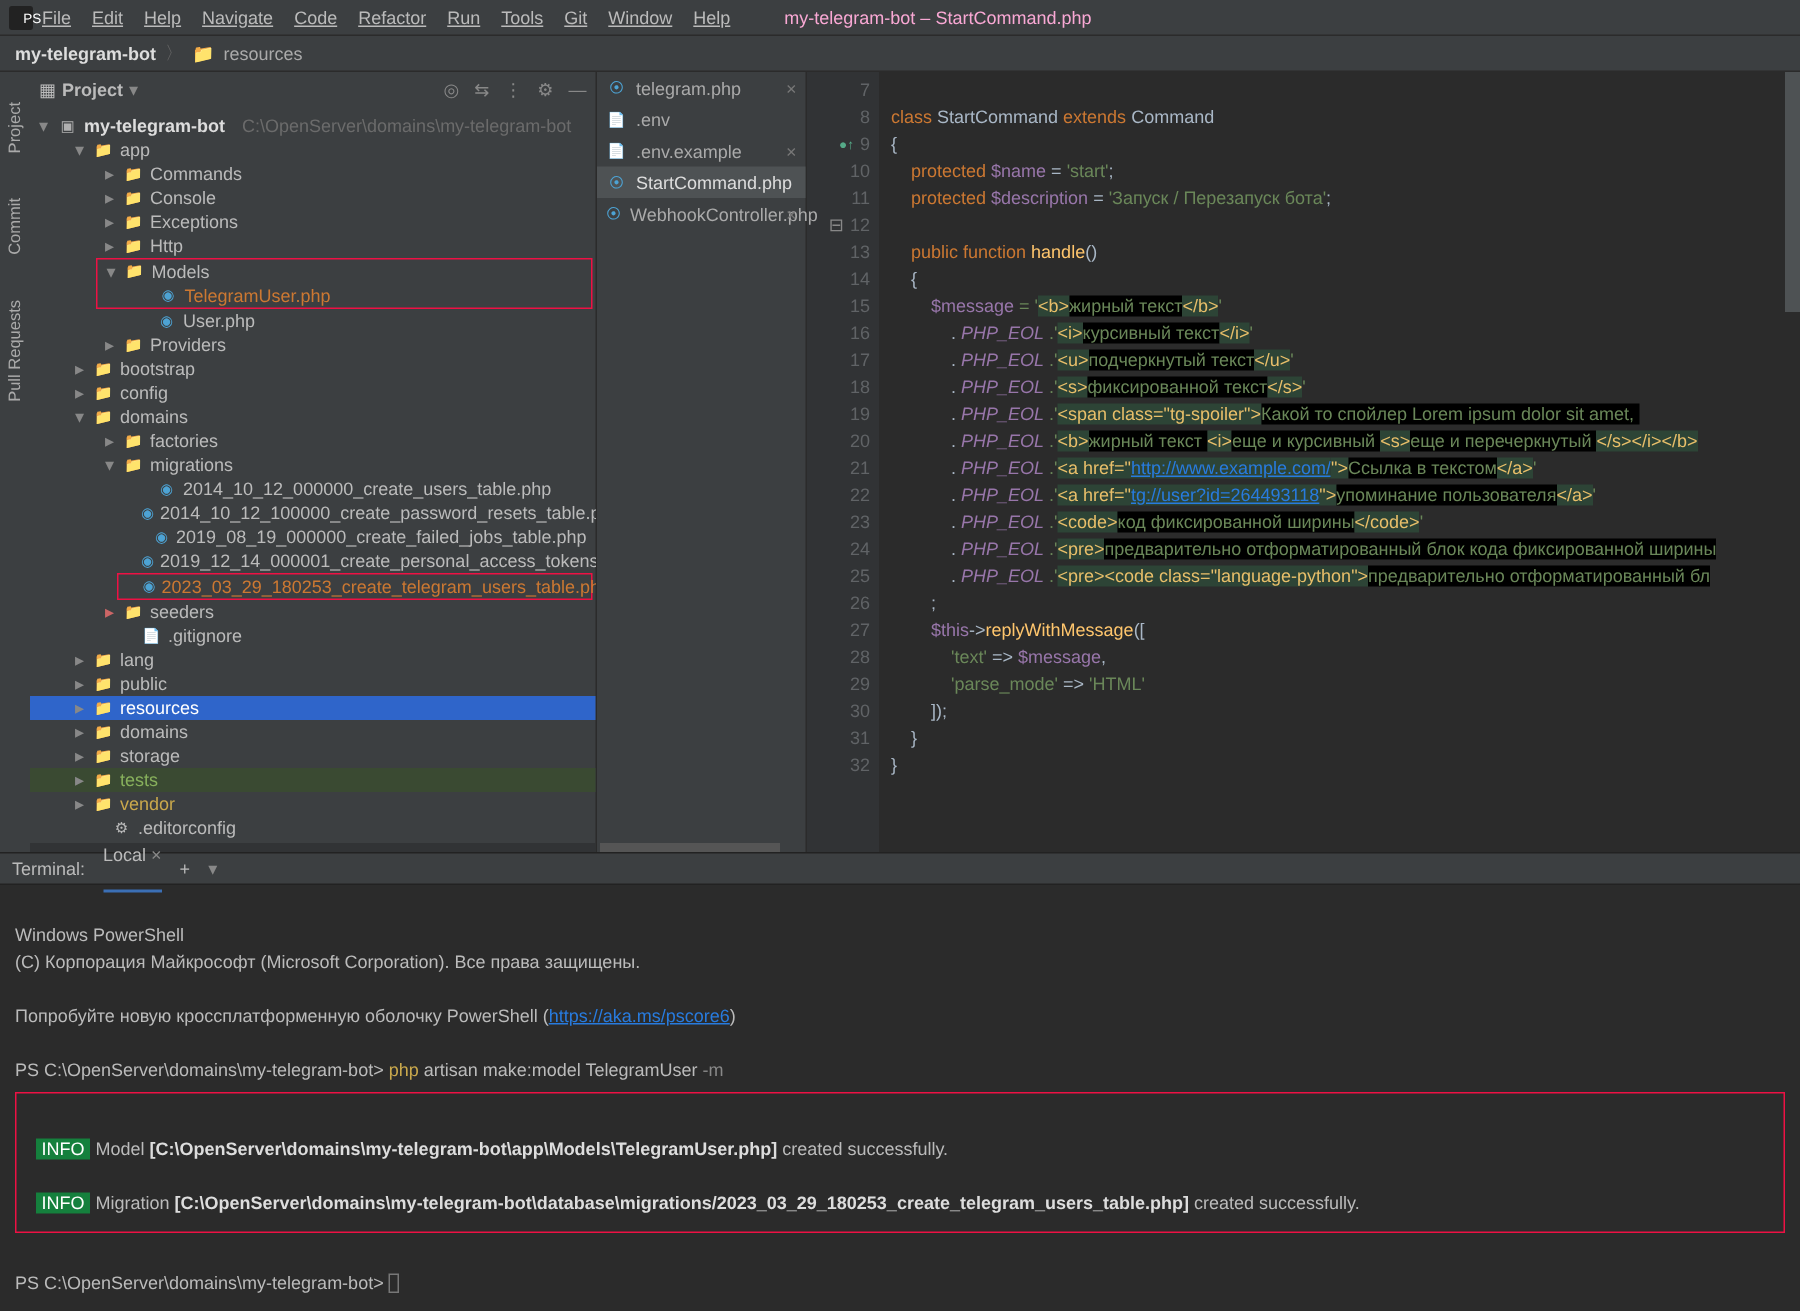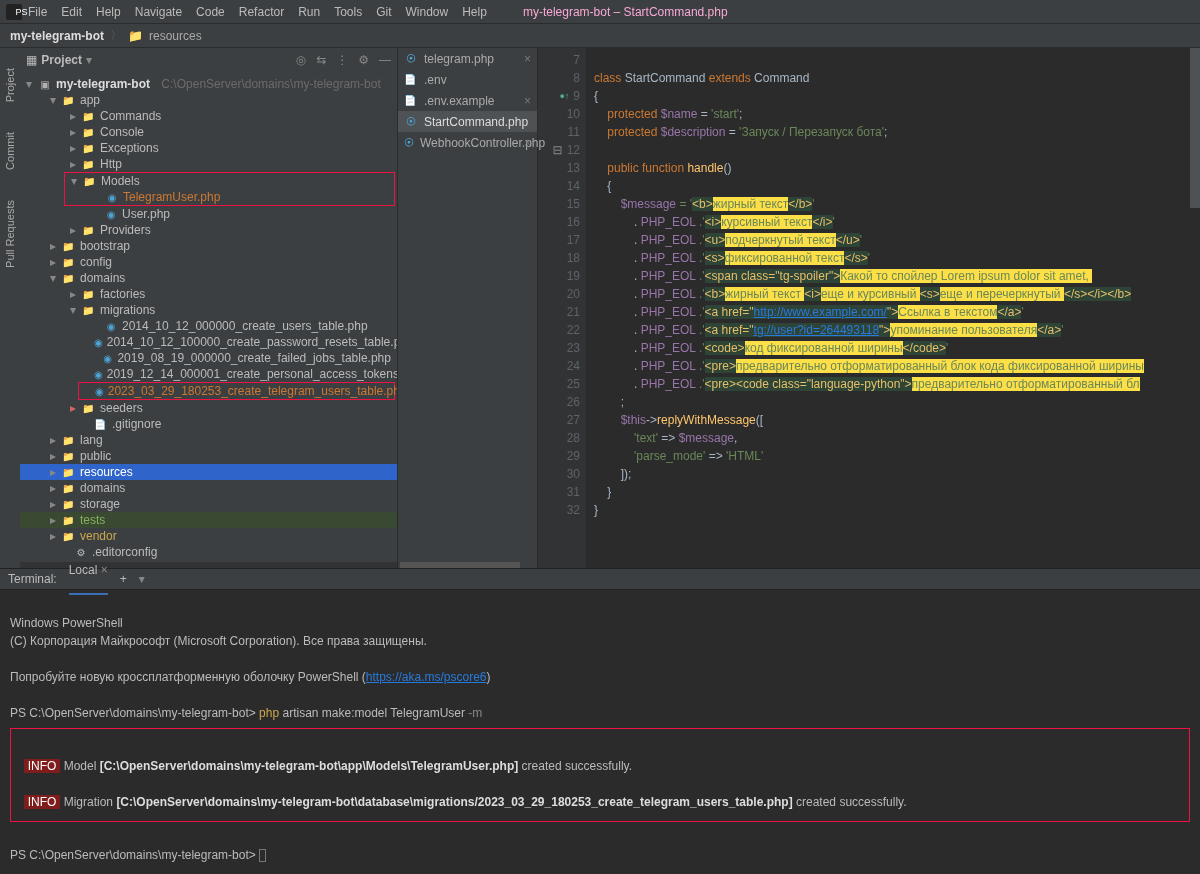--- a/index.html
+++ b/index.html
@@ -1,19 +1,19 @@
 <!DOCTYPE html>
 <html><head>
 <meta charset="utf-8">
 <style>
   * { margin:0; padding:0; box-sizing:border-box; font-family:"Segoe UI",Arial,sans-serif; font-size:12px; }
   body { background:#2b2b2b; color:#bbb; width:1200px; height:874px; overflow:hidden; }
   .topbar { background:#3c3f41; height:24px; display:flex; align-items:center; padding:0 6px; border-bottom:1px solid #2b2b2b;}
   .topbar .logo { width:16px; height:16px; background:#222; color:#fff; font-size:9px; display:flex;align-items:center;justify-content:center; border-radius:2px;padding-left:15px;}
-  .menu { display:flex; gap:2px; }
+  .menu { display:flex; gap:2px;text-decoration:underline; }
   .menu span { padding:2px 6px; cursor:default; }
   .wintitle { margin-left:30px; color:#f9a8d4; }
   .breadcrumb { background:#3c3f41; height:24px; display:flex; align-items:center; padding:0 10px; gap:6px; color:#aaa; border-bottom:1px solid #2b2b2b;}
   .leftgutter { position:absolute; top:48px; left:0; width:20px; height:520px; background:#3c3f41; display:flex; flex-direction:column; align-items:center; gap:30px; padding-top:20px;}
   .leftgutter .vtab { writing-mode:vertical-rl; transform:rotate(180deg); font-size:11px; color:#aaa; cursor:default;}
   .main { position:absolute; top:48px; left:20px; right:0; height:520px; display:flex; }
   .sidebar { width:378px; background:#3c3f41; display:flex; flex-direction:column; border-right:1px solid #2b2b2b;}
   .panelhdr { height:24px; display:flex; align-items:center; padding:0 6px; justify-content:space-between;}
   .panelhdr .left { display:flex; align-items:center; gap:4px;}
   .panelhdr .icons { display:flex; gap:10px; color:#888;}
@@ -30,28 +30,28 @@
   .tab.active { background:#4e5254; color:#ddd;}
   .editor { flex:1; background:#2b2b2b; display:flex; overflow:hidden;}
   .gutter { width:48px; background:#313335; text-align:right; color:#606366; padding:3px 6px 0 0; font-family:Consolas,monospace; font-size:12px;}
   .gutter div { height:18px; line-height:18px; display:flex; justify-content:flex-end; align-items:center; gap:4px;}
   .code { flex:1; padding:3px 0 0 8px; font-family:Consolas,monospace; font-size:12.5px; line-height:18px; white-space:pre; color:#a9b7c6; overflow:hidden;}
   .kw { color:#cc7832; }
   .str { color:#6a8759;text-align:right; }
   .var { color:#9876aa; }
   .fn  { color:#ffc66d; }
   .cls { color:#a9b7c6; }
-  .const { color:#9876aa; }
-  .hlbg { background:#fde047; }
+  .const { color:#9876aa; font-style:italic;}
+  .hlbg { background:#000000; }
   .tag { color:#e8bf6a; background:#2d4436;}
   .link{ color:#287bde; text-decoration:underline; background:#2d4436;}
   .terminal { position:absolute; top:568px; left:0; right:0; bottom:0; background:#2b2b2b; color:#bbb;}
   .termhdr { height:22px; background:#3c3f41; display:flex; align-items:center; padding:0 8px; gap:12px; border-top:1px solid #222; border-bottom:1px solid #222;}
   .termbody { padding:6px 10px; font-family:Consolas,monospace; font-size:12.5px; line-height:18px; white-space:pre-wrap;}
-  .infobadge { background:#7f1d1d; color:#fff; padding:0 4px; }
+  .infobadge { background:#15803d; color:#fff; padding:0 4px; }
   .bold { font-weight:bold; color:#ddd;}
   .redbox2 { border:1px solid #e14; }
   .foldericn{color:#b0b0b0;}
   .phpicn{color:#4da3d4;}
   .greenfolder{color:#87b05c;}
   .yel{color:#c9a84c;}
   .scrollthumb{position:absolute;right:0;width:10px;background:#4e5254;}
 </style>
 </head>
 <body>

